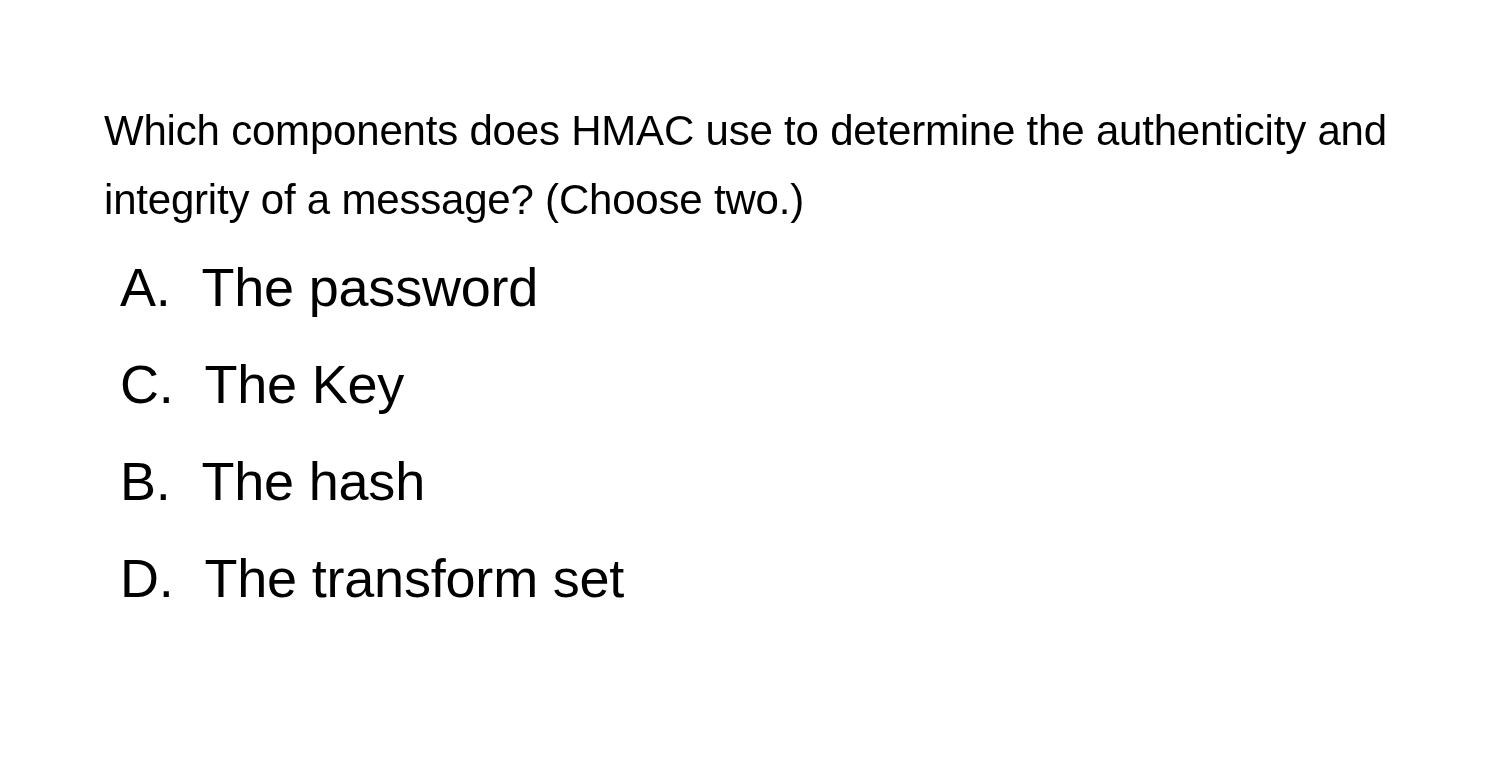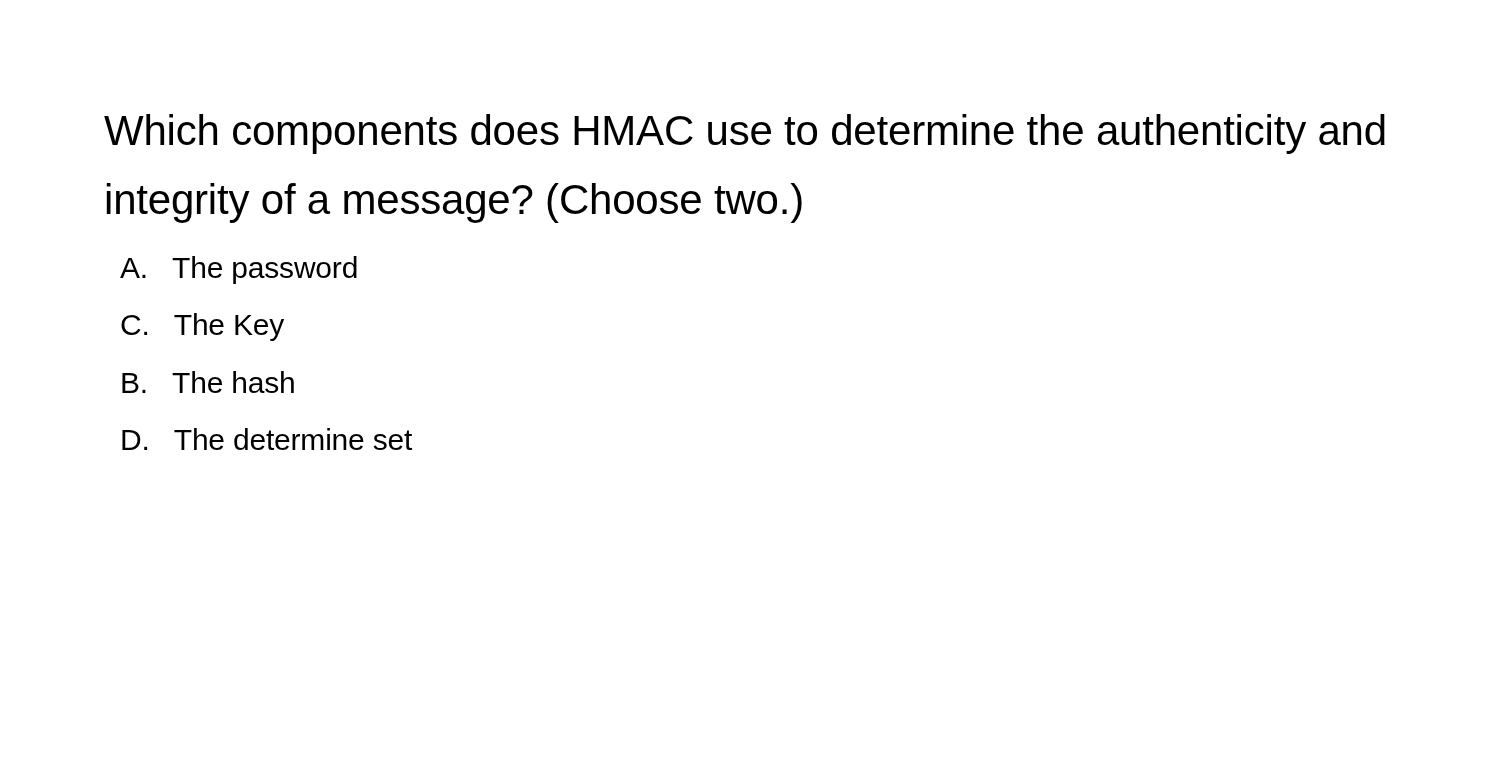--- a/index.html
+++ b/index.html
@@ -19,21 +19,21 @@
       font-size: 42px;
       line-height: 1.65;
       font-weight: 400;
       margin-bottom: 8px;
       letter-spacing: -0.2px;
     }
     .options {
       margin-top: 4px;
     }
     .option {
-      font-size: 30px;
+      font-size: 54px;
       line-height: 1.65;
       font-weight: 400;
       letter-spacing: -0.2px;
     }
   </style>
 </head>
 <body>
 
 <div class="question-text">Which components does HMAC use to determine the authenticity and integrity of a message? (Choose two.)</div>
 
@@ -45,15 +45,15 @@
   <div class="option">
     <span>C.</span>
     <span>The Key</span>
   </div>
   <div class="option">
     <span>B.</span>
     <span>The hash</span>
   </div>
   <div class="option">
     <span>D.</span>
-    <span>The determine set</span>
+    <span>The transform set</span>
   </div>
 </div>
 
 </body></html>

